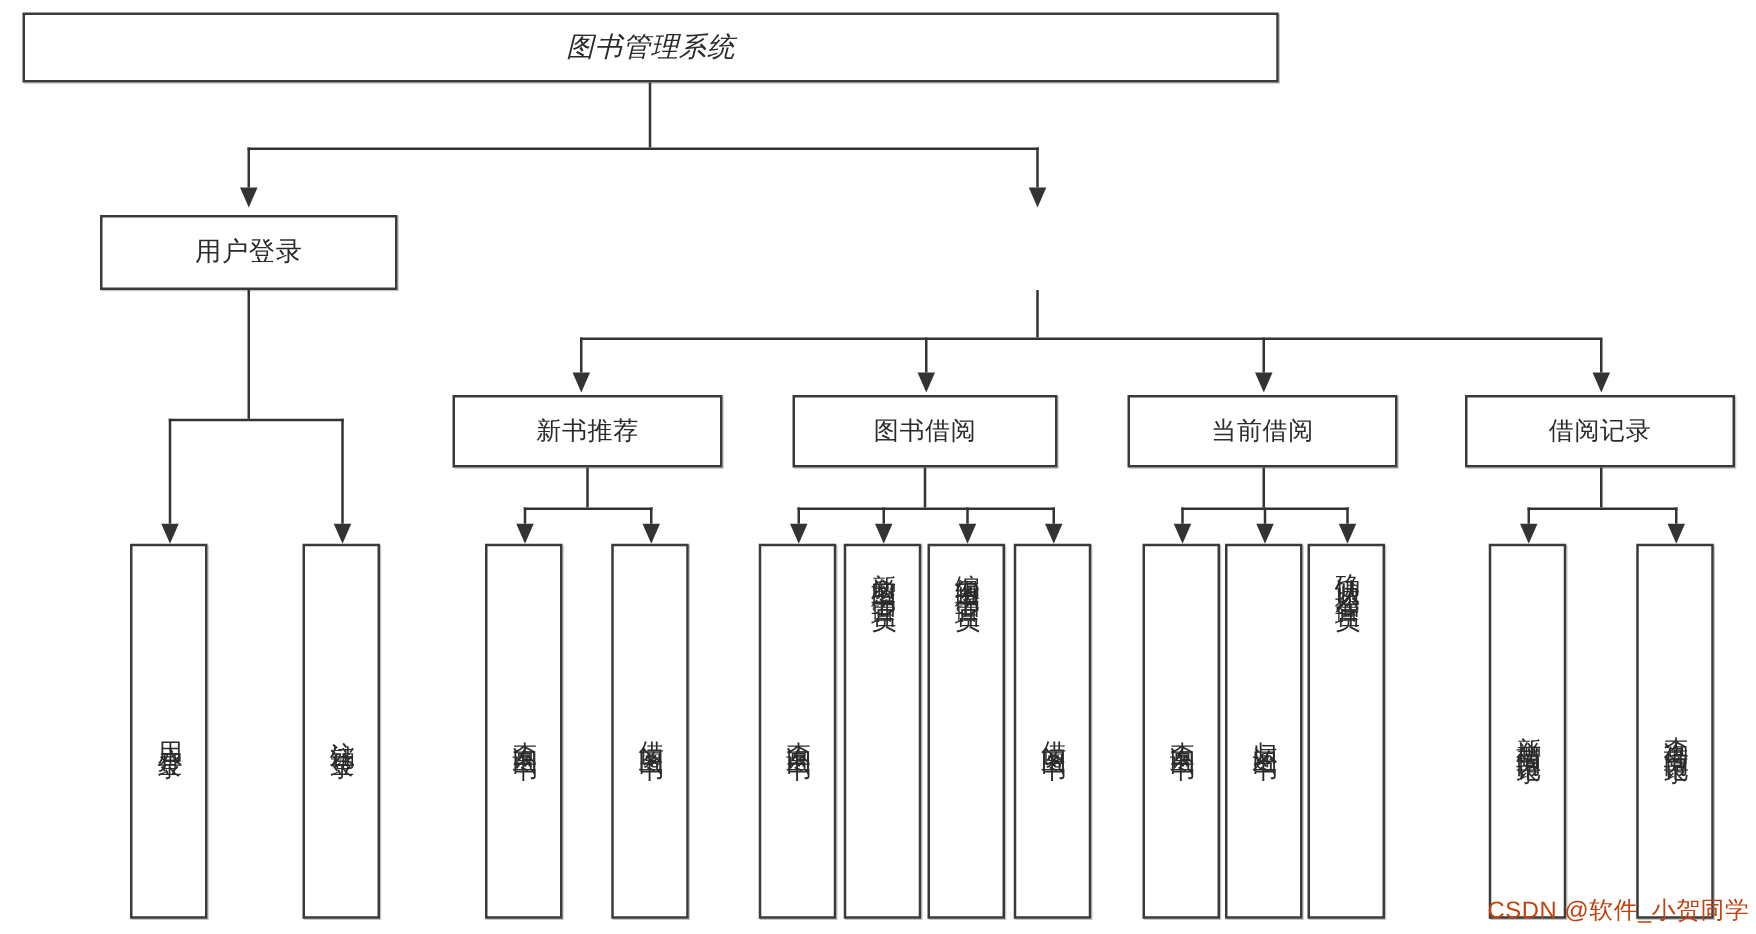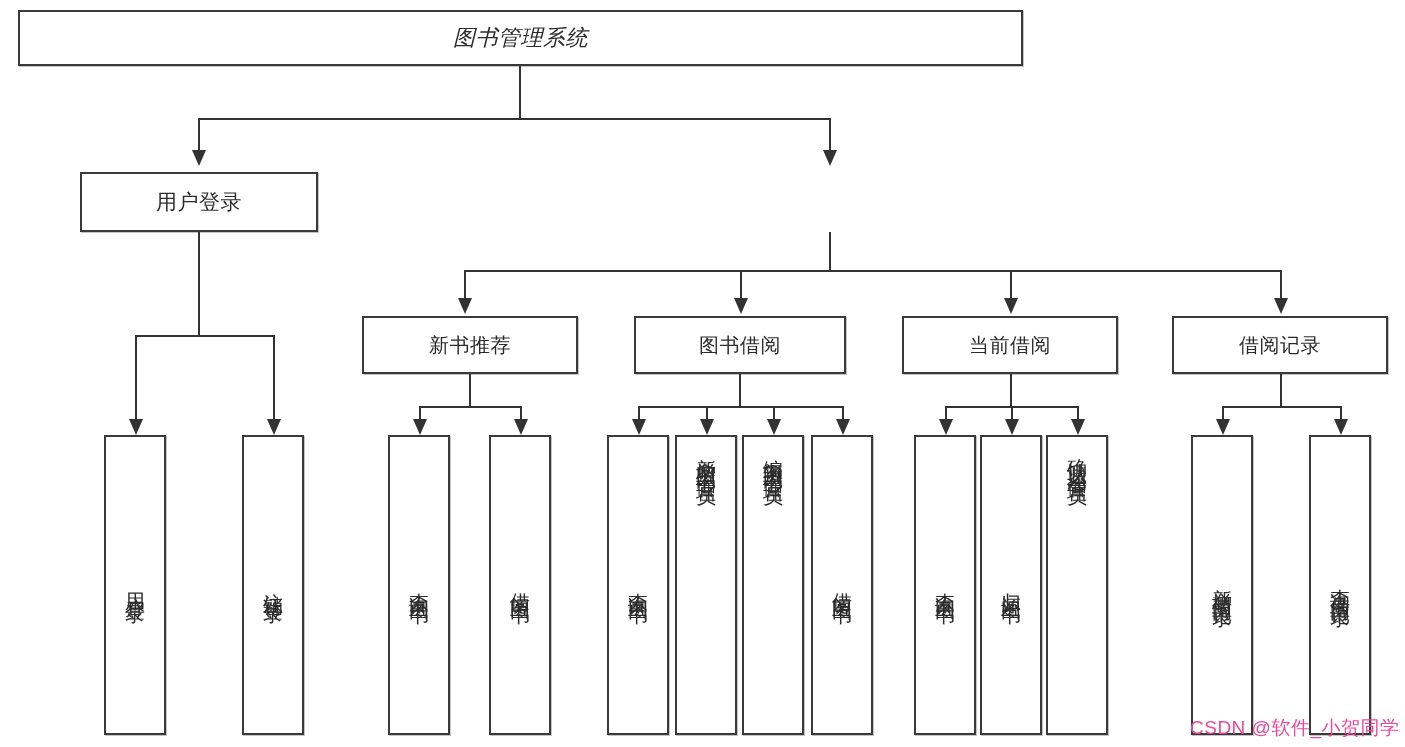--- a/index.html
+++ b/index.html
@@ -71,21 +71,21 @@
     width: 0;
     height: 0;
     border-left: 7px solid transparent;
     border-right: 7px solid transparent;
     border-top: 16px solid #333333;
   }
   
   #watermark {
     position: absolute;
     font-size: 19px;
-    color: #ec4899;
+    color: #c2410c;
     white-space: nowrap;
     letter-spacing: 0.5px;
     font-family: "Liberation Sans", "DejaVu Sans", sans-serif;
   }
 </style>
 </head>
 <body>
 
 <div id="canvas">
 

